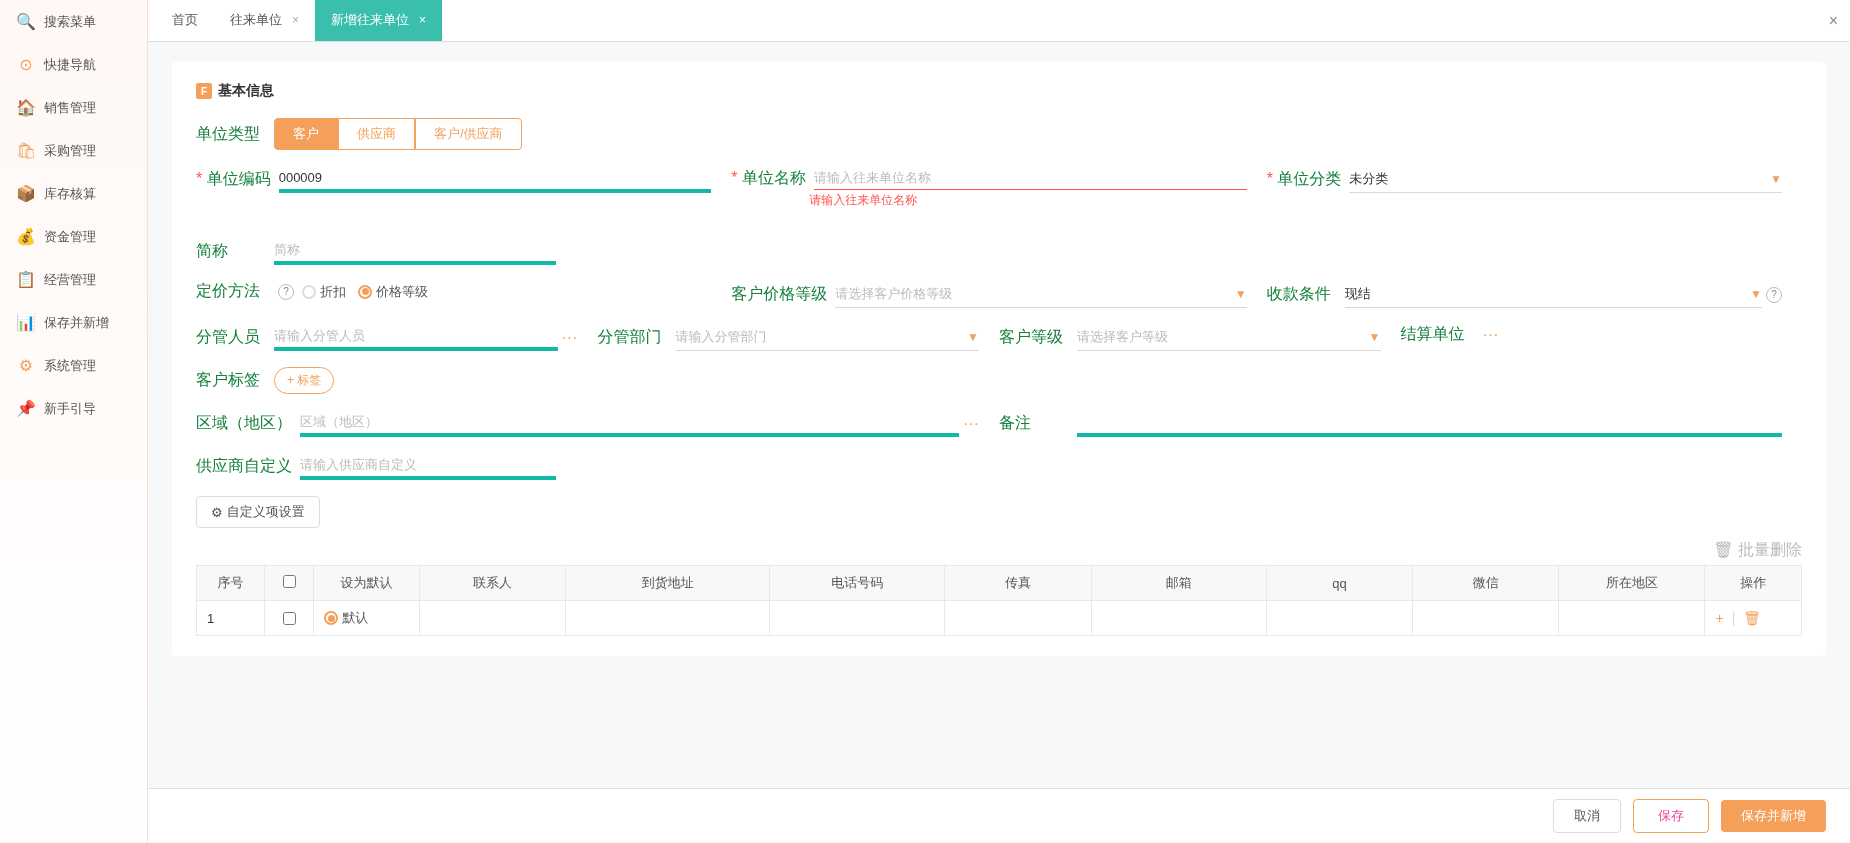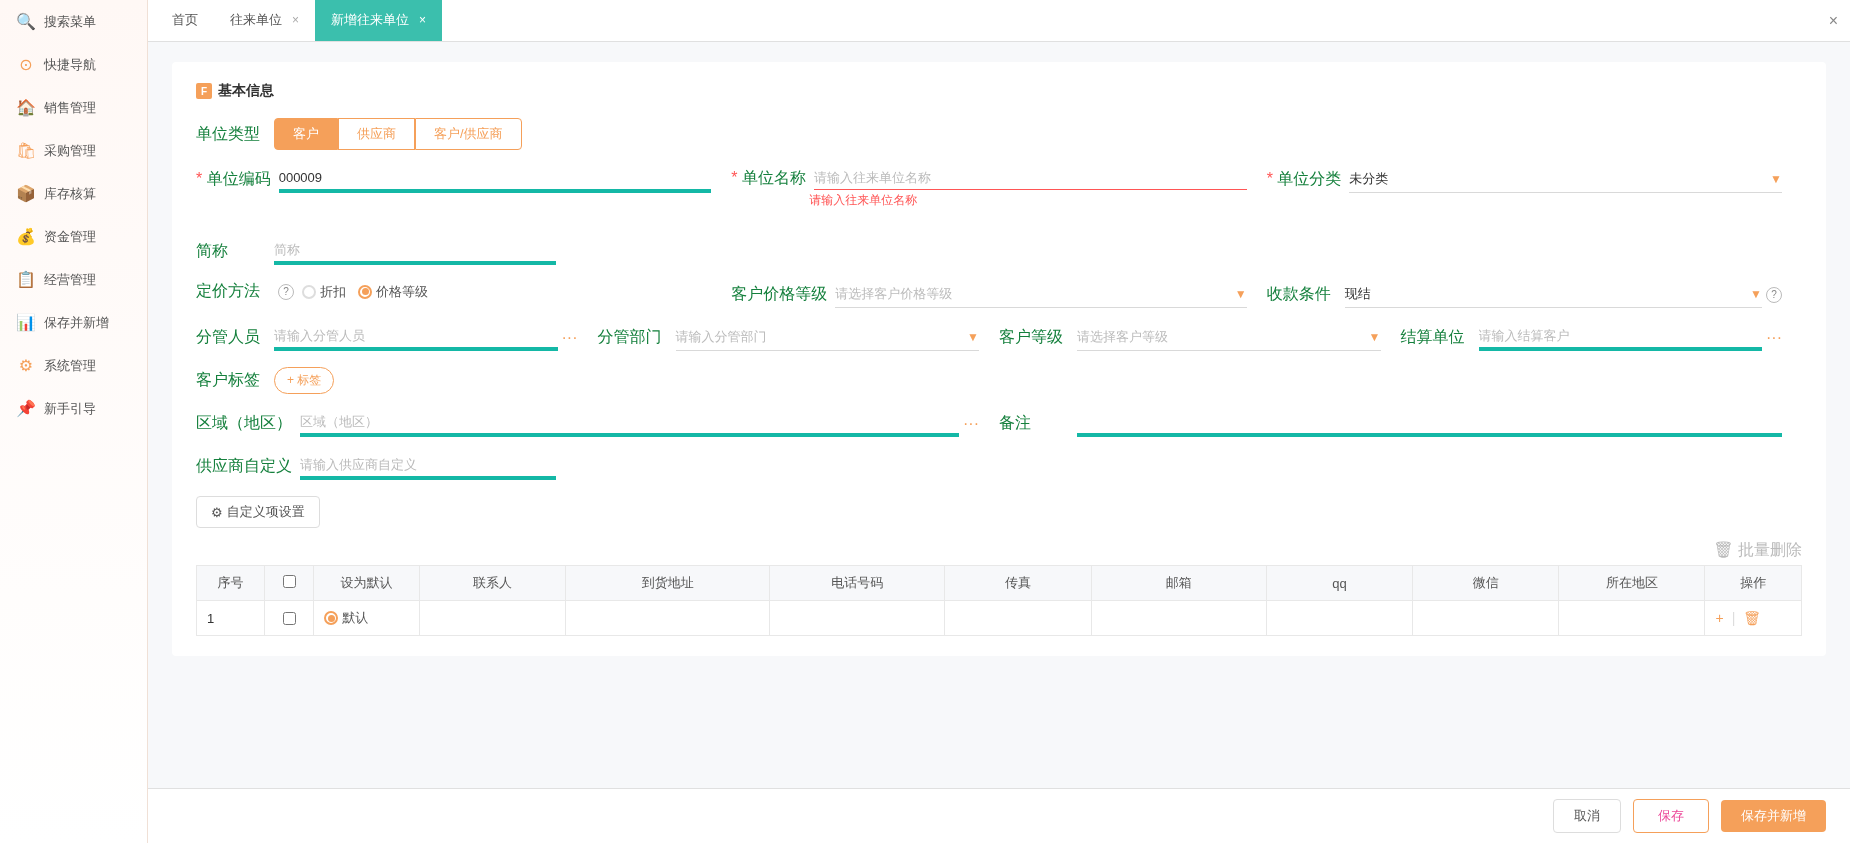--- a/index.html
+++ b/index.html
@@ -516,21 +516,20 @@
         </div>
         <div class="form-field">
           <span class="form-label">客户等级</span>
           <div class="select-field">
             <span class="select-placeholder">请选择客户等级</span>
             <span class="chevron">▼</span>
           </div>
         </div>
         <div class="form-field">
           <span class="form-label">结算单位</span>
-          <input type="text" class="form-control" placeholder="请输入结算客户" style="">
           <span class="more-btn">···</span>
         </div>
       </div>
 
       <div class="form-row">
         <div class="form-field">
           <span class="form-label">客户标签</span>
           <button class="btn-tag">+ 标签</button>
         </div>
       </div>

